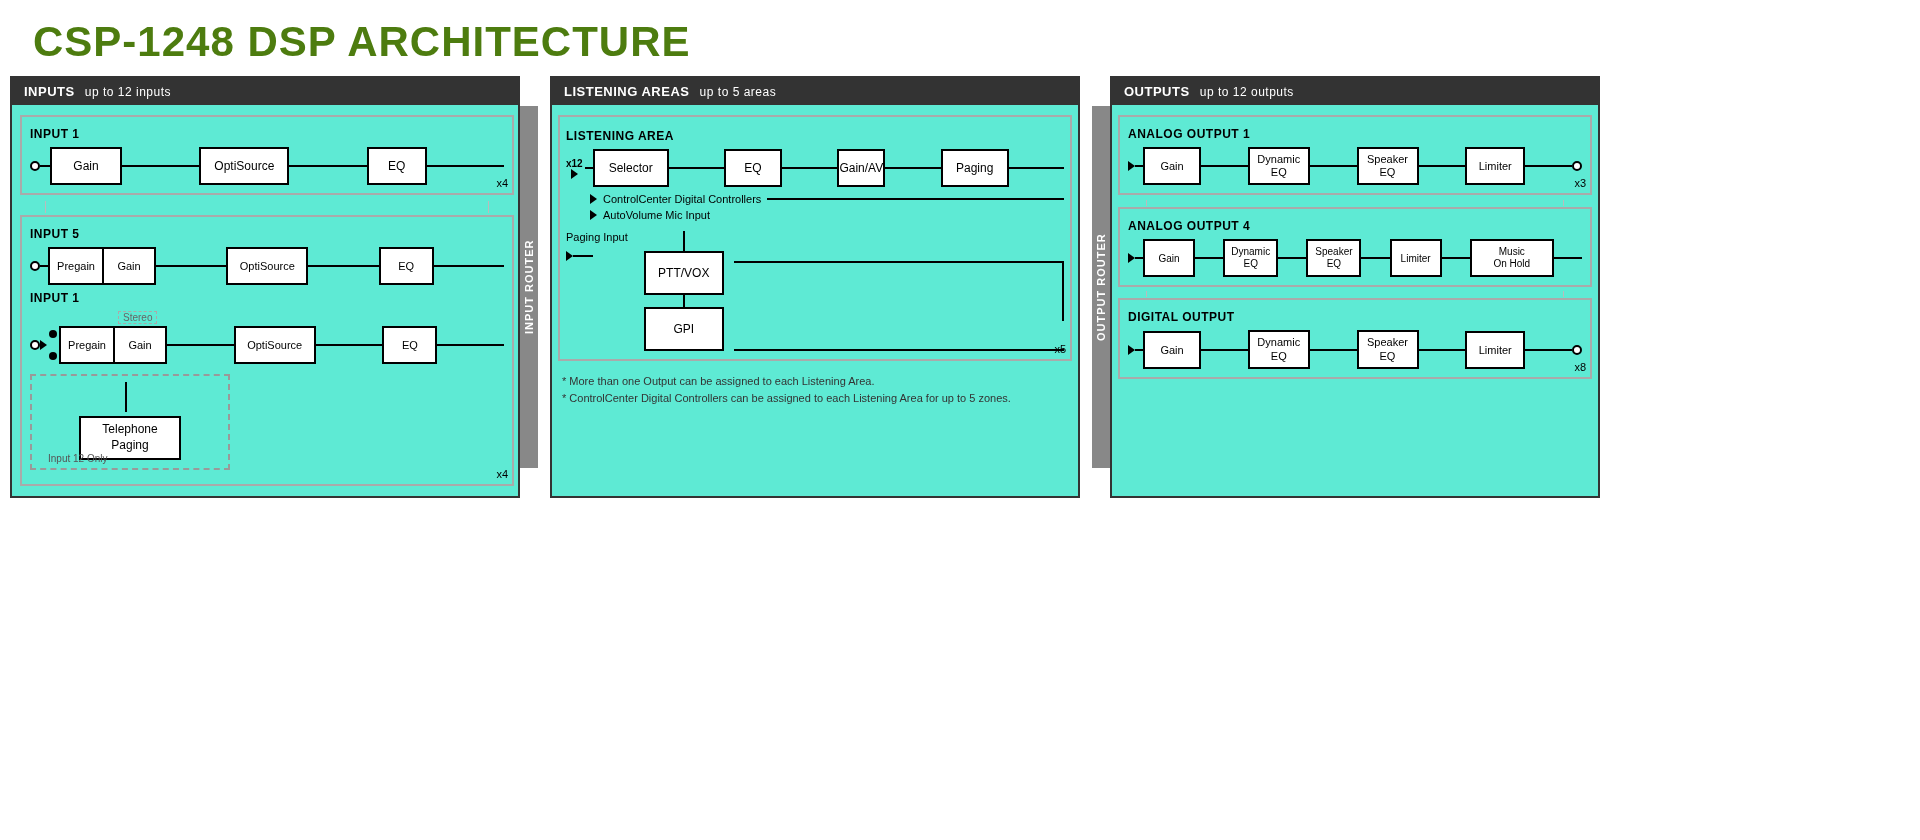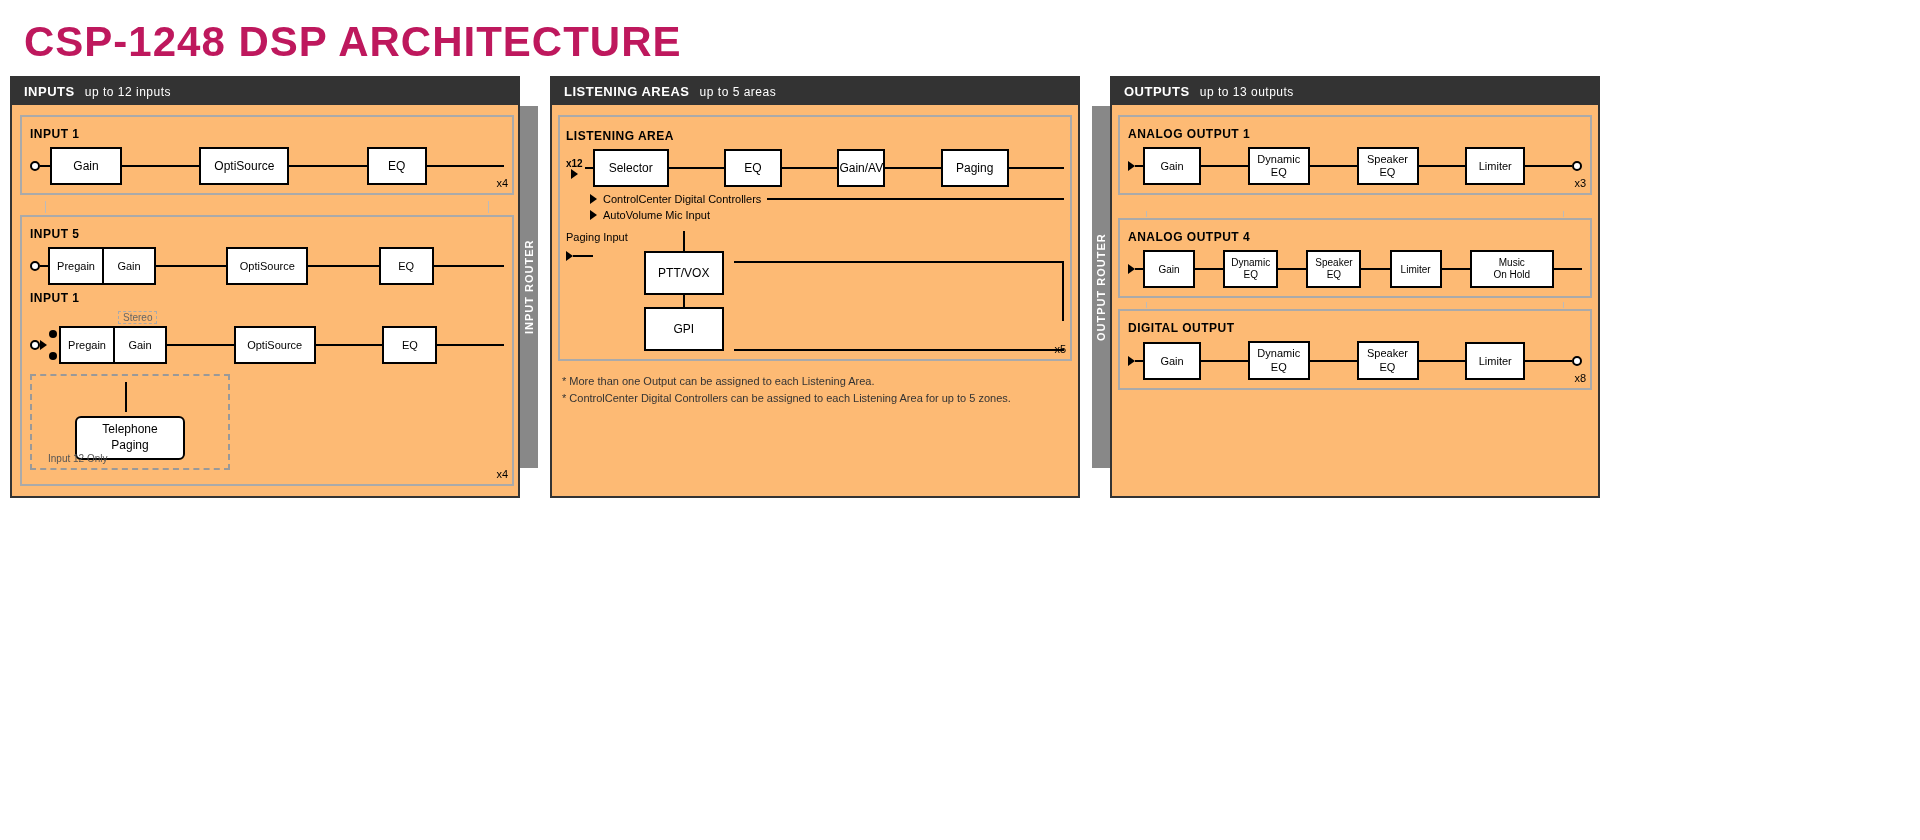--- a/index.html
+++ b/index.html
@@ -7,23 +7,23 @@
       font-family: Arial, Helvetica, sans-serif;
       background: #fff;
       width: 1920px;
       min-height: 840px;
       overflow-x: hidden;
     }
 
     .page-title {
       font-size: 42px;
       font-weight: 900;
-      padding: 18px 24px 10px 24px;
+      padding: 18px 24px 10px 33px;
       letter-spacing: 1px;
-      color: #be185d;
+      color: #4d7c0f;
     }
 
     .main-layout {
       display: flex;
       flex-direction: row;
       width: 1920px;
       padding: 0 10px;
       gap: 0;
     }
 
@@ -49,21 +49,21 @@
     }
 
     .panel-header span.sub {
       font-weight: 400;
       font-size: 12px;
       margin-left: 6px;
     }
 
     .panel-body {
       flex: 1;
-      background: #fdba74;
+      background: #5eead4;
       position: relative;
       padding: 8px;
     }
 
     
     .section-label {
       font-size: 12px;
       font-weight: 700;
       letter-spacing: 0.5px;
       margin-bottom: 6px;
@@ -275,21 +275,21 @@
           <div class="signal-line"></div>
           <div class="dsp-block" style="width:55px; font-size:11px;">EQ</div>
           <div class="signal-line" style="flex:1;"></div>
         </div>
         
         <div class="dashed-box" style="margin-top:10px; width:200px; display:inline-block;">
           <div style="display:flex; flex-direction:column; align-items:center;">
             <div style="display:flex; flex-direction:row; align-items:center; margin-bottom:4px;">
               <div style="width:2px; height:30px; background:#000; margin-right:8px;"></div>
             </div>
-            <div class="dsp-block" style="width:110px; min-height:44px; font-size:12px; white-space:pre-line; line-height:1.3;border-radius:6px;">Telephone
+            <div class="dsp-block" style="width:102px; min-height:44px; font-size:12px; white-space:pre-line; line-height:1.3;">Telephone
 Paging</div>
           </div>
           <div class="dashed-box-label">Input 12 Only</div>
         </div>
         <div class="x-label">x4</div>
       </div>
 
     </div>
   </div>
 
@@ -368,25 +368,25 @@
       </div>
 
     </div>
   </div>
 
   <div class="router-label" style="align-self:stretch; margin: 30px 0;">OUTPUT ROUTER</div>
 
   <div class="panel panel-outputs">
     <div class="panel-header">
       <span>OUTPUTS</span>
-      <span class="sub">up to 13 outputs</span>
+      <span class="sub">up to 12 outputs</span>
     </div>
     <div class="panel-body" style="padding:10px 6px 6px 6px;">
 
-      <div class="output-section" style="margin-bottom:16px;">
+      <div class="output-section" style="margin-bottom:5px;">
         <div class="section-label">ANALOG OUTPUT 1</div>
         <div class="signal-row">
           <div class="signal-arrow"></div>
           <div class="signal-line" style="width:6px; flex:0 0 6px;"></div>
           <div class="dsp-block" style="width:58px; font-size:11px;">Gain</div>
           <div class="signal-line"></div>
           <div class="dsp-block" style="width:62px; font-size:11px; white-space:pre-line; line-height:1.2;">Dynamic
 EQ</div>
           <div class="signal-line"></div>
           <div class="dsp-block" style="width:62px; font-size:11px; white-space:pre-line; line-height:1.2;">Speaker

